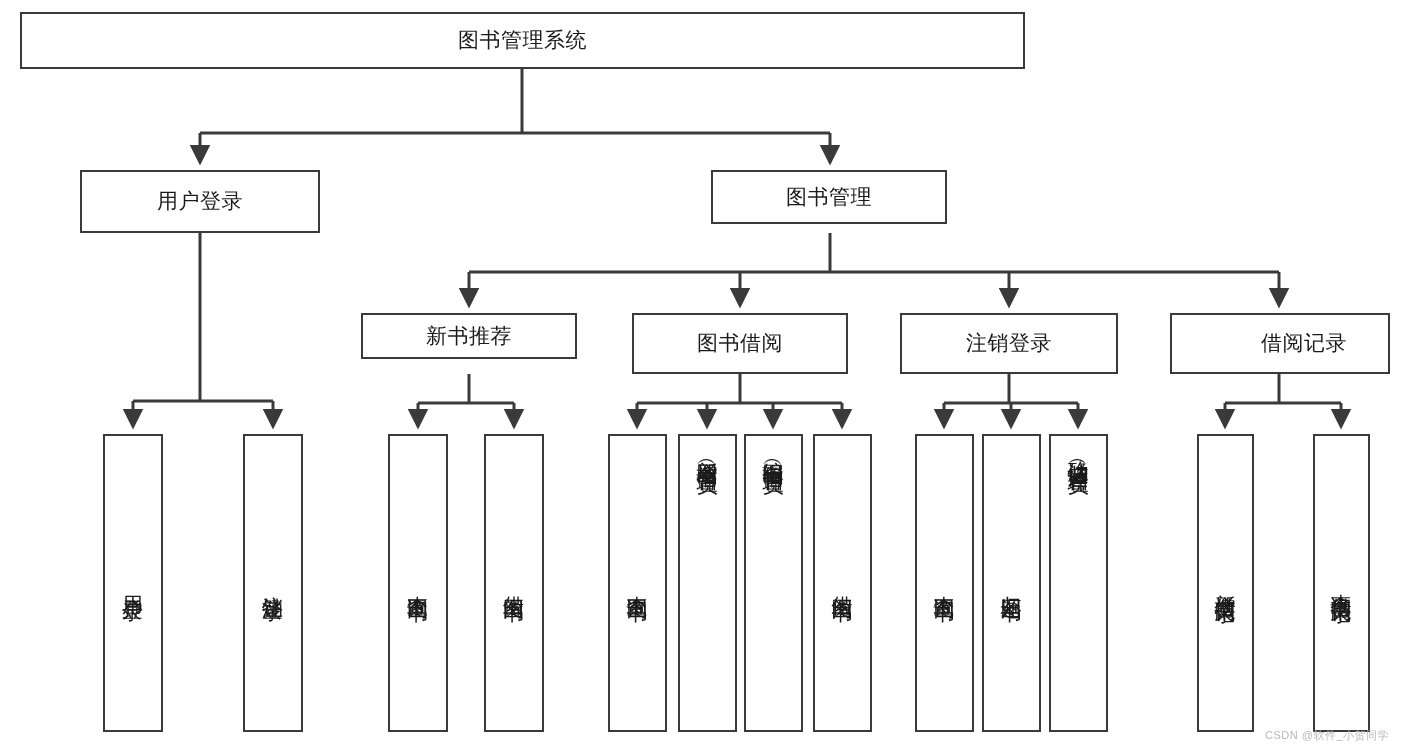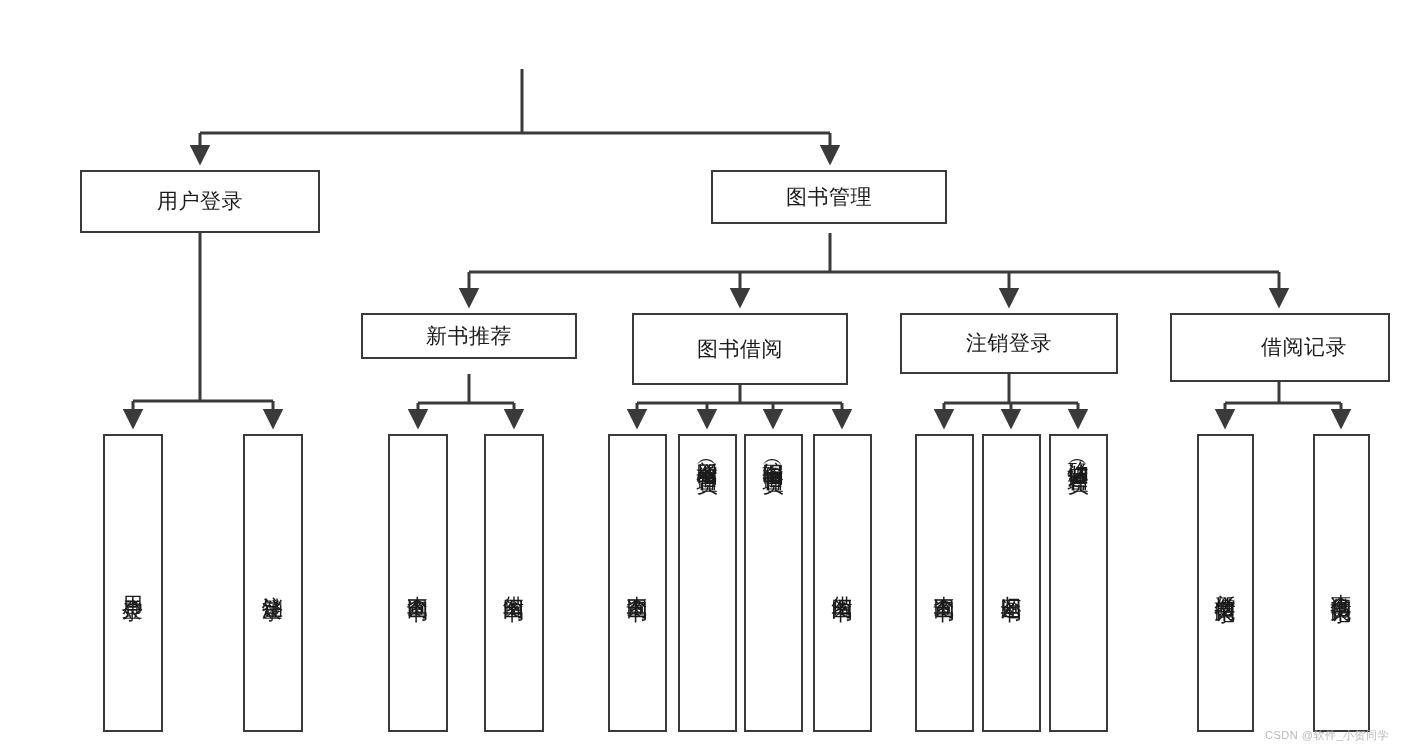--- a/index.html
+++ b/index.html
@@ -117,38 +117,41 @@
       <path d="M 1011 403 L 1011 426" marker-end="url(#arrow)"></path>
       <path d="M 1078 403 L 1078 426" marker-end="url(#arrow)"></path>
 
       <path d="M 1279 374 L 1279 403"></path>
       <path d="M 1225 403 L 1341 403"></path>
       <path d="M 1225 403 L 1225 426" marker-end="url(#arrow)"></path>
       <path d="M 1341 403 L 1341 426" marker-end="url(#arrow)"></path>
     </g>
   </svg>
 
+  <div class="node horiz" style="left:20px; top:12px; width:1005px; height:57px;">
+    <span class="label">图书管理系统</span>
+  </div>
 
   <div class="node horiz" style="left:80px; top:170px; width:240px; height:63px;">
     <span class="label">用户登录</span>
   </div>
   <div class="node horiz" style="left:711px; top:170px; width:236px; height:54px;">
     <span class="label">图书管理</span>
   </div>
 
   <div class="node horiz" style="left:361px; top:313px; width:216px; height:46px;">
     <span class="label">新书推荐</span>
   </div>
-  <div class="node horiz" style="left:632px; top:313px; width:216px; height:72px;">
+  <div class="node horiz" style="left:632px; top:313px; width:216px; height:61px;">
     <span class="label">图书借阅</span>
   </div>
   <div class="node horiz" style="left:900px; top:313px; width:218px; height:61px;">
     <span class="label">注销登录</span>
   </div>
-  <div class="node horiz" style="left:1170px; top:313px; width:220px; height:69px;padding-left:48px;">
+  <div class="node horiz" style="left:1170px; top:313px; width:220px; height:61px;padding-left:48px;">
     <span class="label">借阅记录</span>
   </div>
 
   <div class="node vert centered" style="left:103px; top:434px; width:60px; height:298px;">
     <span class="label">用户登录</span>
   </div>
   <div class="node vert centered" style="left:243px; top:434px; width:60px; height:298px;">
     <span class="label">注销登录</span>
   </div>
   <div class="node vert centered" style="left:388px; top:434px; width:60px; height:298px;">

